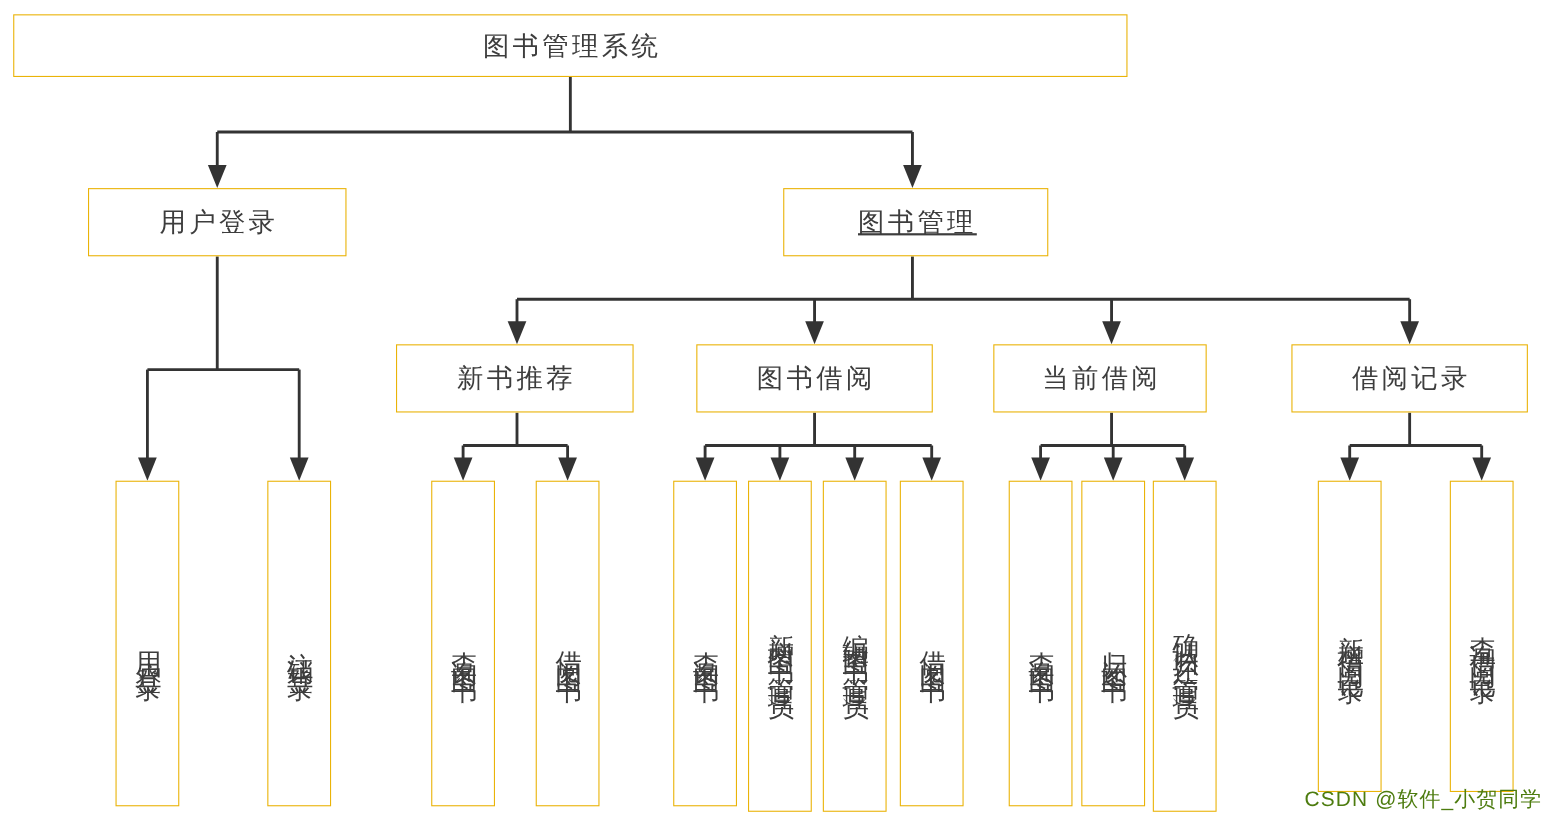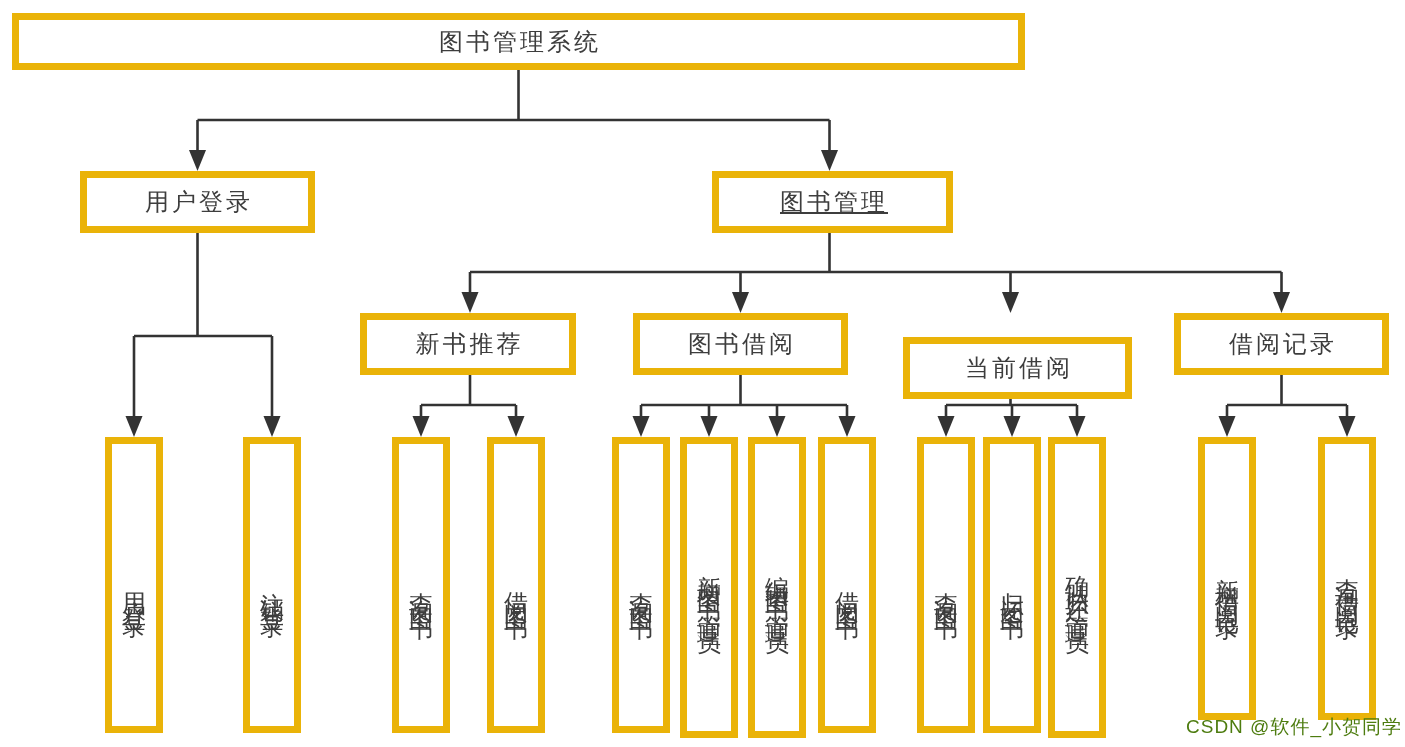--- a/index.html
+++ b/index.html
@@ -20,21 +20,21 @@
     left: 0;
     top: 0;
     width: 1405px;
     height: 747px;
     pointer-events: none;
   }
   .node {
     position: absolute;
     box-sizing: border-box;
     background: #ffffff;
-    border: 7px solid #eab308;
+    border: 1px solid #eab308;
     display: flex;
     align-items: center;
     justify-content: center;
     color: #3d3d3d;
     z-index: 2;
   }
   .node-h {
     font-size: 24px;
     letter-spacing: 3px;
     white-space: nowrap;
@@ -130,21 +130,21 @@
     </div>
     <div class="node node-h" style="left: 712px; top: 171px; width: 241px; height: 62px; text-decoration: underline;">
       <span>图书管理</span>
     </div>
     <div class="node node-h" style="left: 360px; top: 313px; width: 216px; height: 62px;">
       <span>新书推荐</span>
     </div>
     <div class="node node-h" style="left: 633px; top: 313px; width: 215px; height: 62px; font-family: Liberation Serif, serif;">
       <span>图书借阅</span>
     </div>
-    <div class="node node-h" style="left: 903px; top: 313px; width: 229px; height: 62px; margin-top: 24px;">
+    <div class="node node-h" style="left: 903px; top: 313px; width: 194px; height: 62px;">
       <span>当前借阅</span>
     </div>
     <div class="node node-h" style="left: 1174px; top: 313px; width: 215px; height: 62px;">
       <span>借阅记录</span>
     </div>
     <div class="node node-v" style="left: 105px; top: 437px; width: 58px; height: 296px;">
       <span>用户登录</span>
     </div>
     <div class="node node-v" style="left: 243px; top: 437px; width: 58px; height: 296px;">
       <span>注销登录</span>

